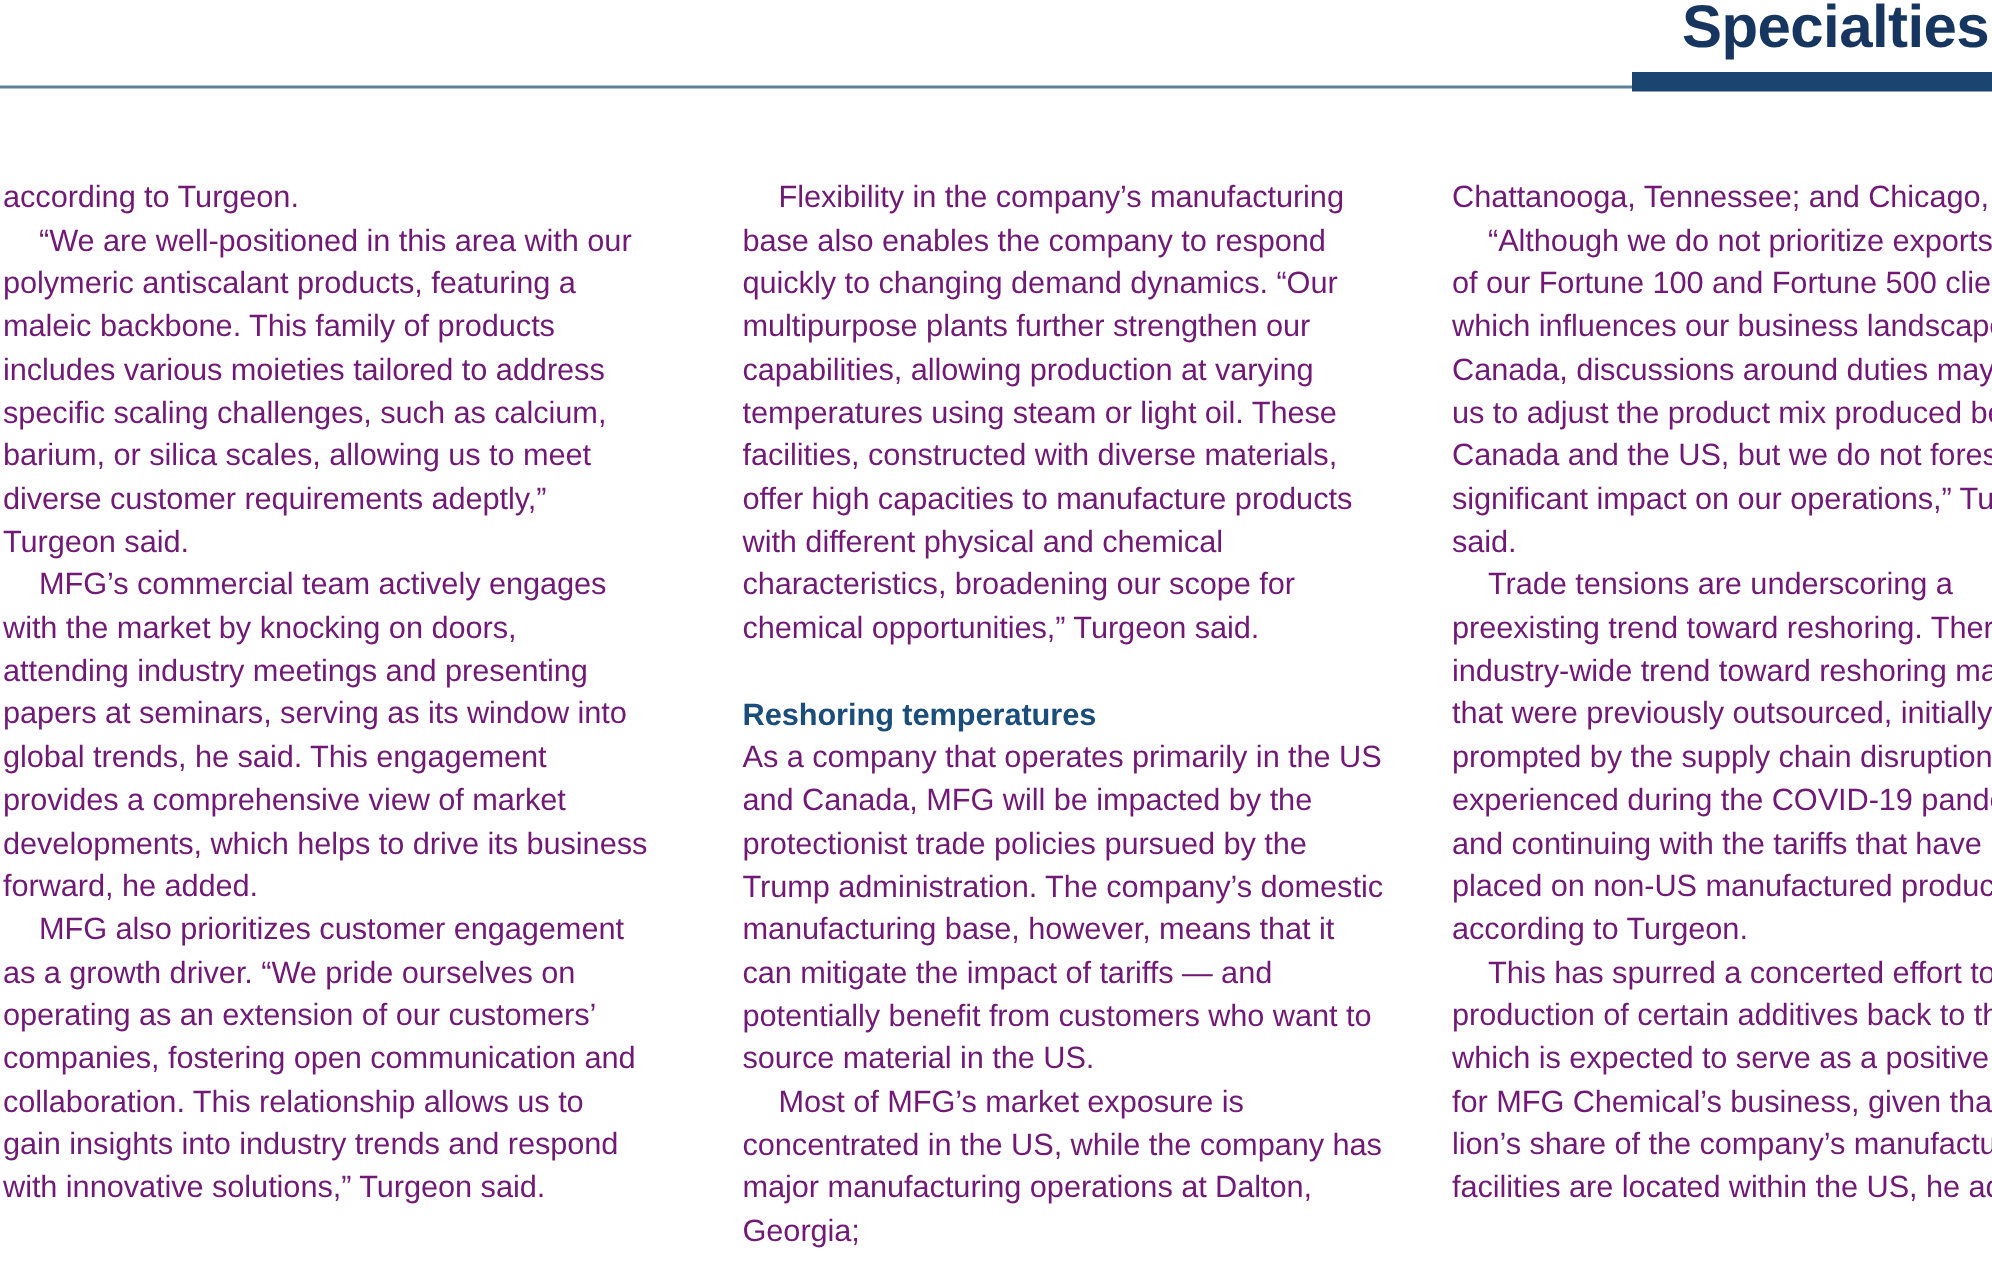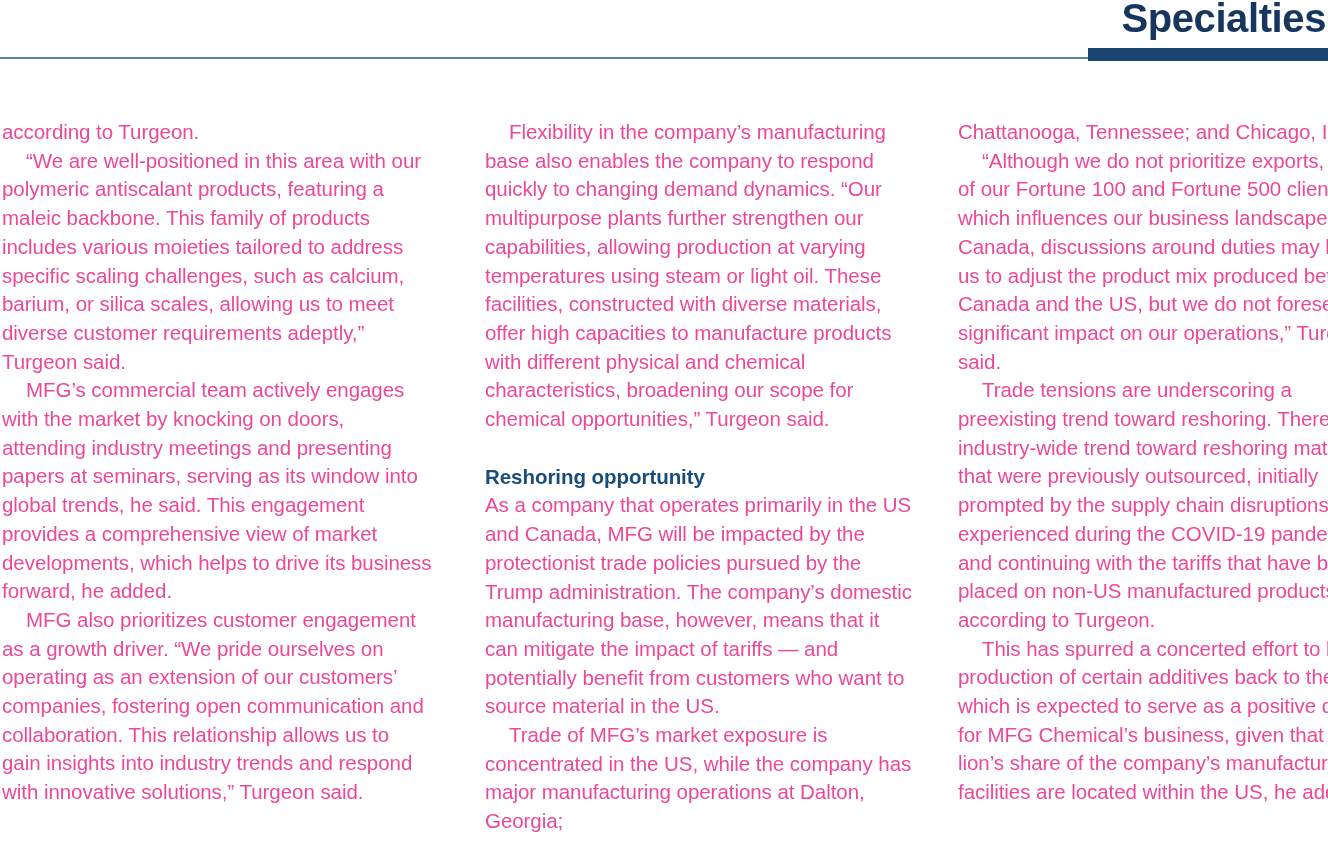--- a/index.html
+++ b/index.html
@@ -61,29 +61,29 @@
     display: flex;
     gap: 28px;
     padding: 0 2px;
     box-sizing: border-box;
   }
   .column {
     width: 430px;
     flex: 0 0 430px;
     position: relative;
   }
-  .column.col-2 { margin-left: 25px; }
+  .column.col-2 { margin-left: 35px; }
   .column.col-3 { margin-left: 15px; }
 
   p.para {
     margin: 0;
     font-size: 20.5px;
     line-height: 28.7px;
     letter-spacing: -0.05px;
-    color: #ec4899;
+    color: #701a75;
     text-indent: 0;
     -webkit-font-smoothing: antialiased;
   }
   p.para.indent {
     text-indent: 24px;
   }
 
   h2.subhead {
     margin: 0;
     font-size: 20.5px;
@@ -108,23 +108,23 @@
 <div class="columns">
   <div class="column col-1">
       <p class="para"><span>according to Turgeon.</span></p>
       <p class="para indent"><span>“We are well-positioned in this area with our polymeric antiscalant products, featuring a maleic backbone. This family of products includes various moieties tailored to address specific scaling challenges, such as calcium, barium, or silica scales, allowing us to meet diverse customer requirements adeptly,” Turgeon said.</span></p>
       <p class="para indent"><span>MFG’s commercial team actively engages with the market by knocking on doors, attending industry meetings and presenting papers at seminars, serving as its window into global trends, he said. This engagement provides a comprehensive view of market developments, which helps to drive its business forward, he added.</span></p>
       <p class="para indent"><span>MFG also prioritizes customer engagement as a growth driver. “We pride ourselves on operating as an extension of our customers’ companies, fostering open communication and collaboration. This relationship allows us to gain insights into industry trends and respond with innovative solutions,” Turgeon said.</span></p>
     </div>
   <div class="column col-2">
       <p class="para indent"><span>Flexibility in the company’s manufacturing base also enables the company to respond quickly to changing demand dynamics. “Our multipurpose plants further strengthen our capabilities, allowing production at varying temperatures using steam or light oil. These facilities, constructed with diverse materials, offer high capacities to manufacture products with different physical and chemical characteristics, broadening our scope for chemical opportunities,” Turgeon said.</span></p>
       <div class="subhead-spacer"></div>
-      <h2 class="subhead">Reshoring opportunity</h2>
+      <h2 class="subhead">Reshoring temperatures</h2>
       <p class="para"><span>As a company that operates primarily in the US and Canada, MFG will be impacted by the protectionist trade policies pursued by the Trump administration. The company’s domestic manufacturing base, however, means that it can mitigate the impact of tariffs — and potentially benefit from customers who want to source material in the US.</span></p>
-      <p class="para indent"><span>Trade of MFG’s market exposure is concentrated in the US, while the company has major manufacturing operations at Dalton, Georgia;</span></p>
+      <p class="para indent"><span>Most of MFG’s market exposure is concentrated in the US, while the company has major manufacturing operations at Dalton, Georgia;</span></p>
     </div>
   <div class="column col-3">
       <p class="para"><span>Chattanooga, Tennessee; and Chicago, Illinois.</span></p>
       <p class="para indent"><span>“Although we do not prioritize exports, many of our Fortune 100 and Fortune 500 clients do, which influences our business landscape. In Canada, discussions around duties may lead us to adjust the product mix produced between Canada and the US, but we do not foresee a significant impact on our operations,” Turgeon said.</span></p>
       <p class="para indent"><span>Trade tensions are underscoring a preexisting trend toward reshoring. There is an industry-wide trend toward reshoring materials that were previously outsourced, initially prompted by the supply chain disruptions experienced during the COVID-19 pandemic and continuing with the tariffs that have been placed on non-US manufactured products, according to Turgeon.</span></p>
       <p class="para indent"><span>This has spurred a concerted effort to bring production of certain additives back to the US, which is expected to serve as a positive driver for MFG Chemical’s business, given that the lion’s share of the company’s manufacturing facilities are located within the US, he added.</span></p>
     </div>
 </div>
 
 </body></html>

